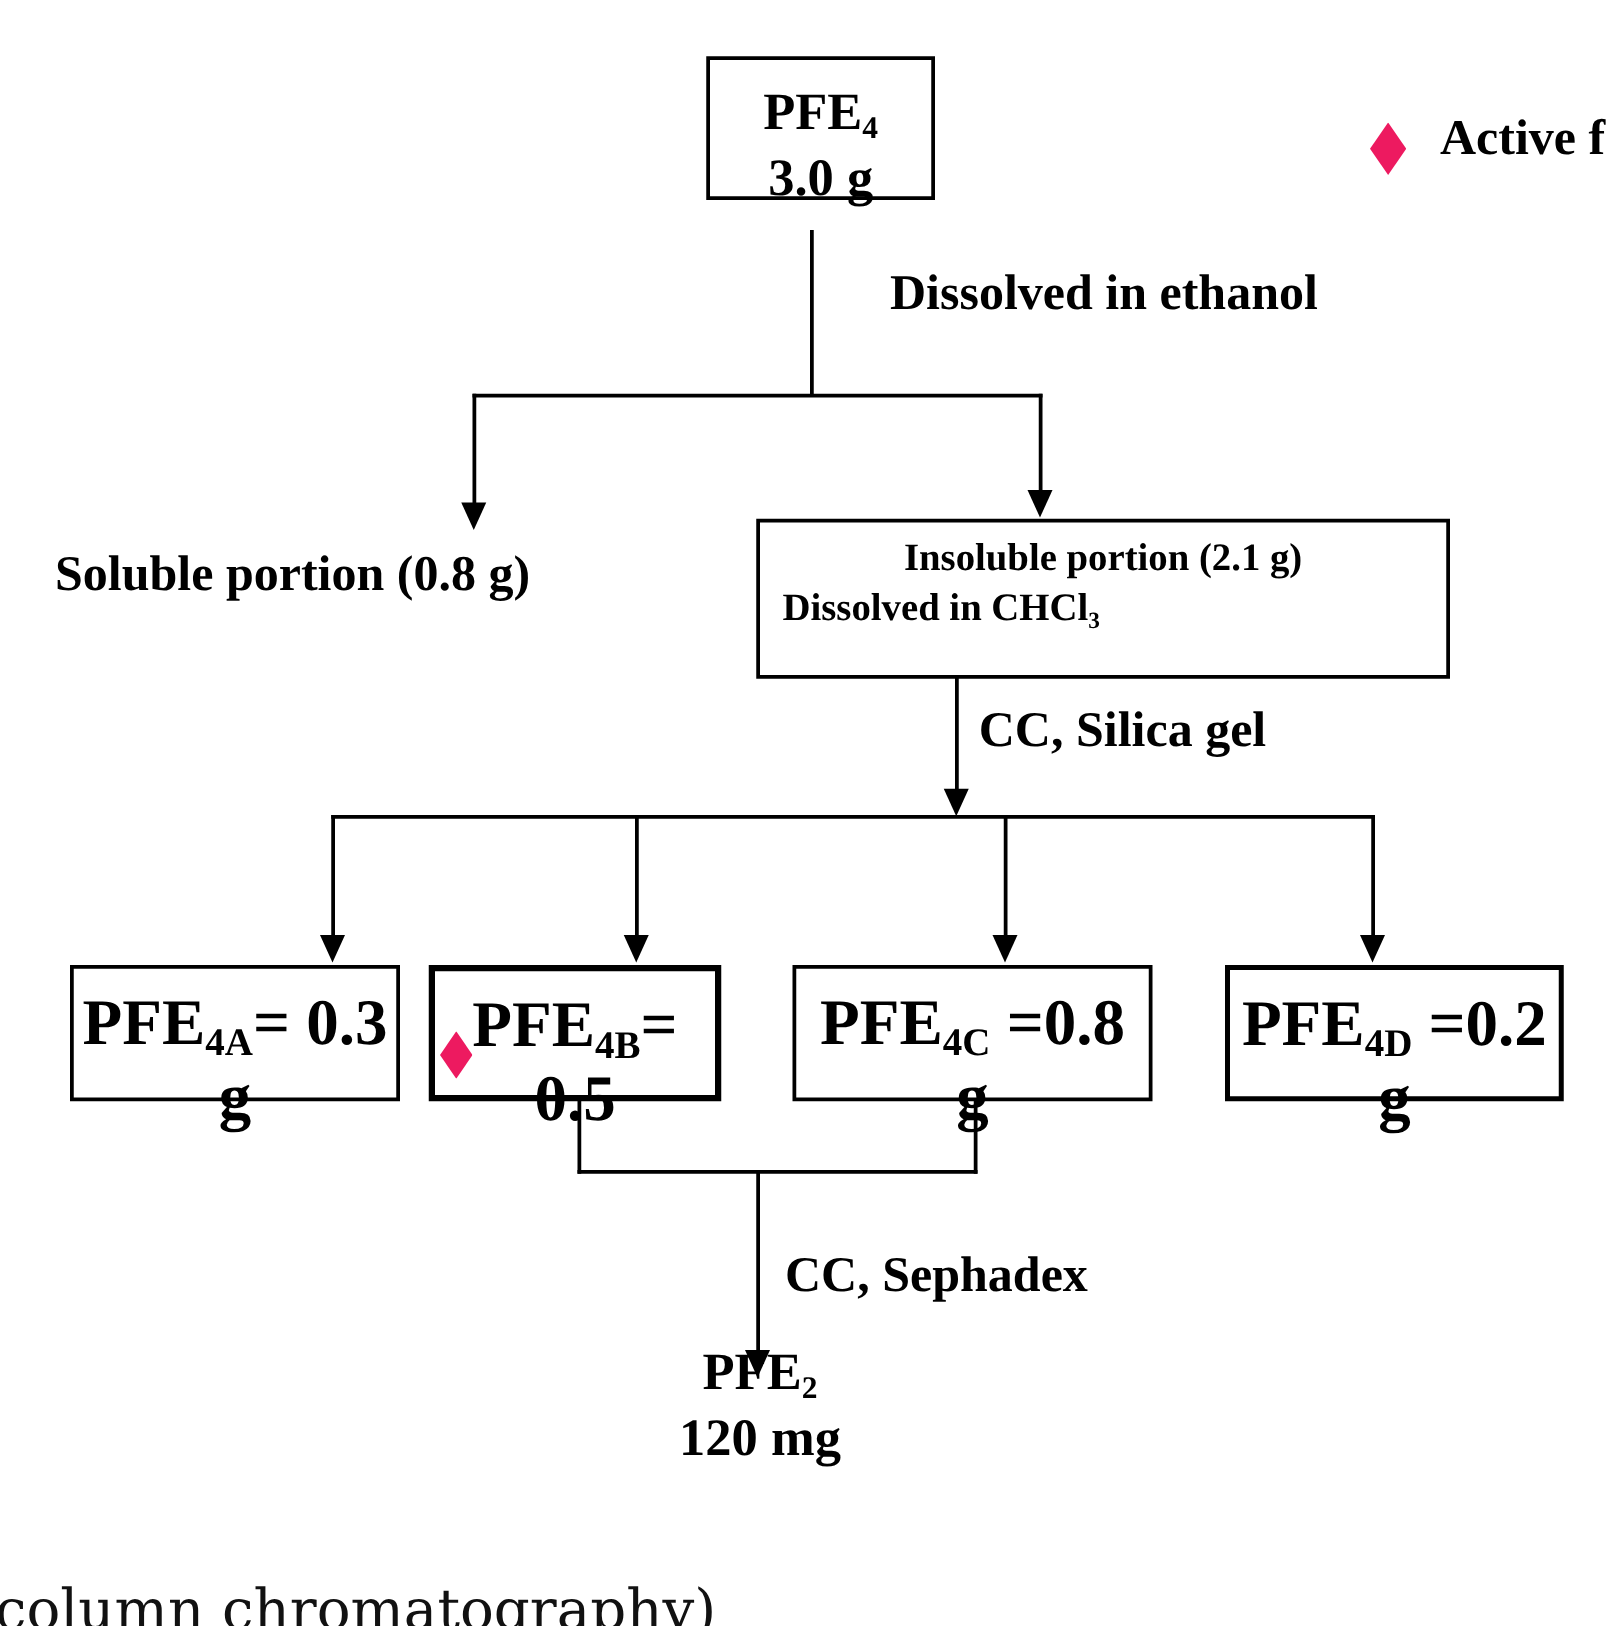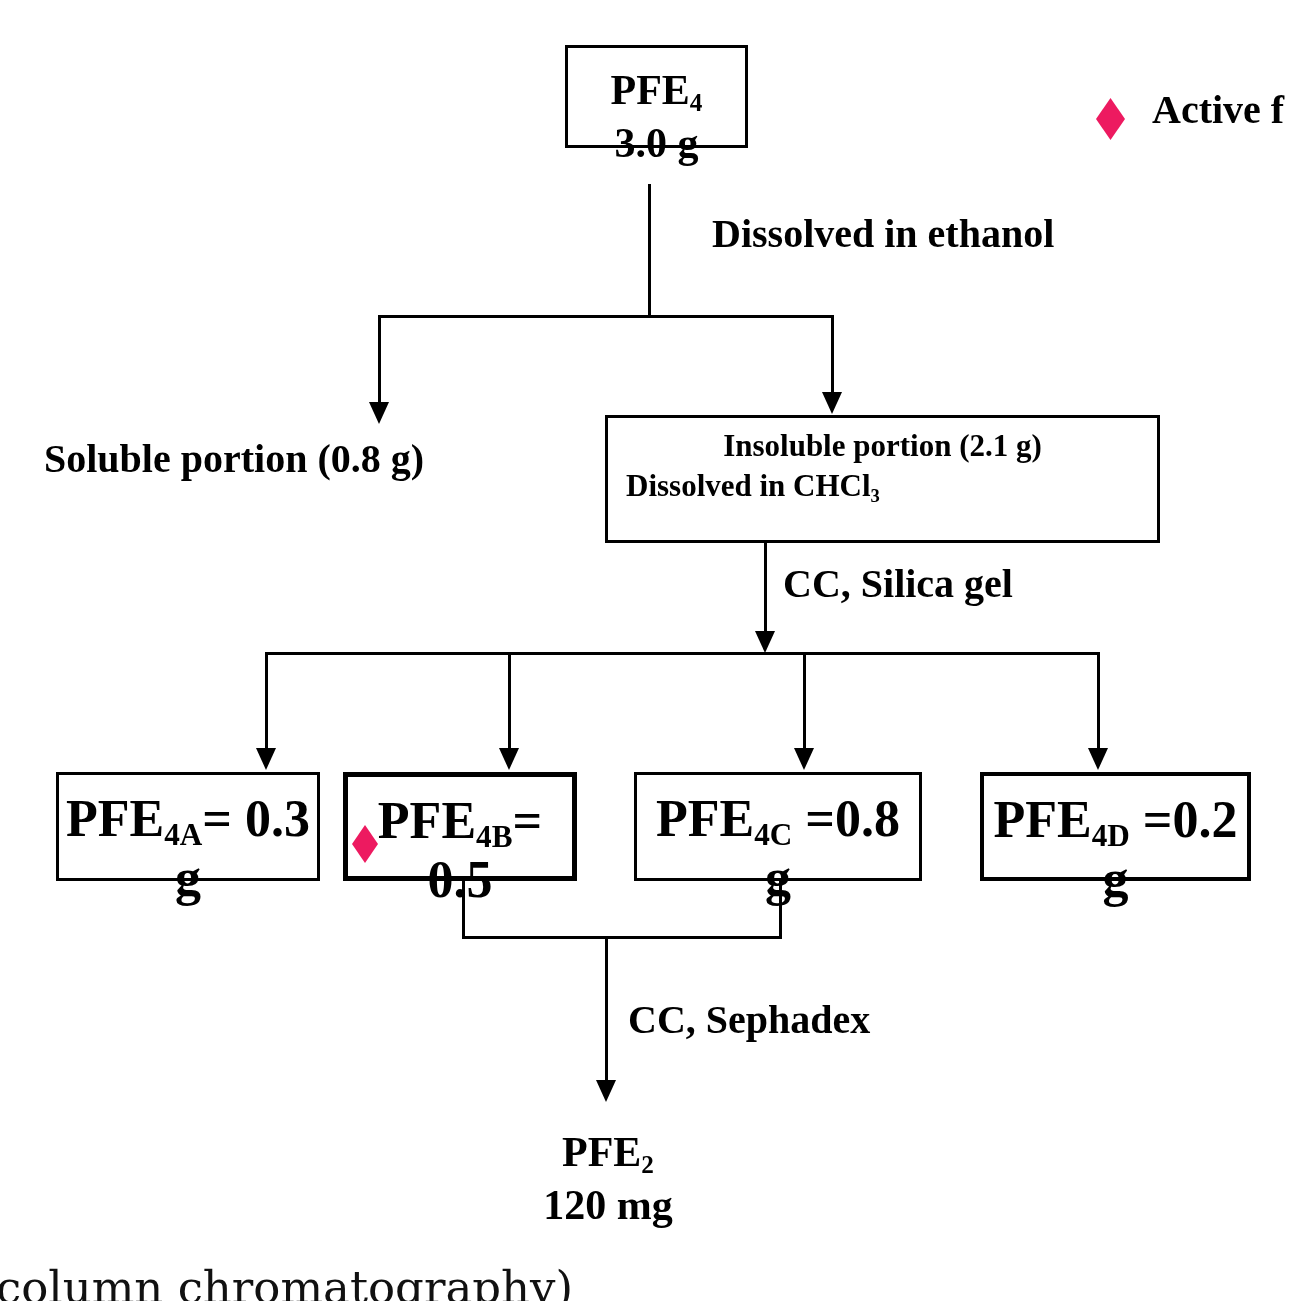--- a/index.html
+++ b/index.html
@@ -31,25 +31,25 @@
   sub.s {
     font-size:0.60em;
     vertical-align:baseline;
     position:relative; bottom:-0.28em;
     line-height:0;
   }
   .diamond {
     position:absolute;
     clip-path:polygon(50% 0, 100% 50%, 50% 100%, 0 50%);
   }
-  .root-box   { left:565px; top:45px;  width:183px; height:103px; font-size:42px; padding-top:16px; line-height:1.25; }
+  .root-box   { left:565px; top:45px;  width:183px; height:115px; font-size:42px; padding-top:16px; line-height:1.25; }
   .insol-box  { left:605px; top:415px; width:555px; height:128px; font-size:31px; padding-top:8px; line-height:1.3; }
   .insol-line2{ text-align:left; padding-left:18px; }
   .frac-box   { top:772px; height:109px; font-size:52px; padding-top:14px; }
-  .final-lbl  { left:468px; top:1126px; width:280px; text-align:center; position:absolute;
+  .final-lbl  { left:468px; top:1072px; width:280px; text-align:center; position:absolute;
                 font-weight:bold; font-size:42px; color:#000; line-height:1.25; }
   .caption {
     position:absolute; left:-4px; top:1261px;
     font-family:"DejaVu Serif", serif; font-weight:normal;
     font-size:45px; color:#111; white-space:nowrap;
   }
   .legend-label { left:1152px; top:88px; }
 </style>
 </head>
 <body>

